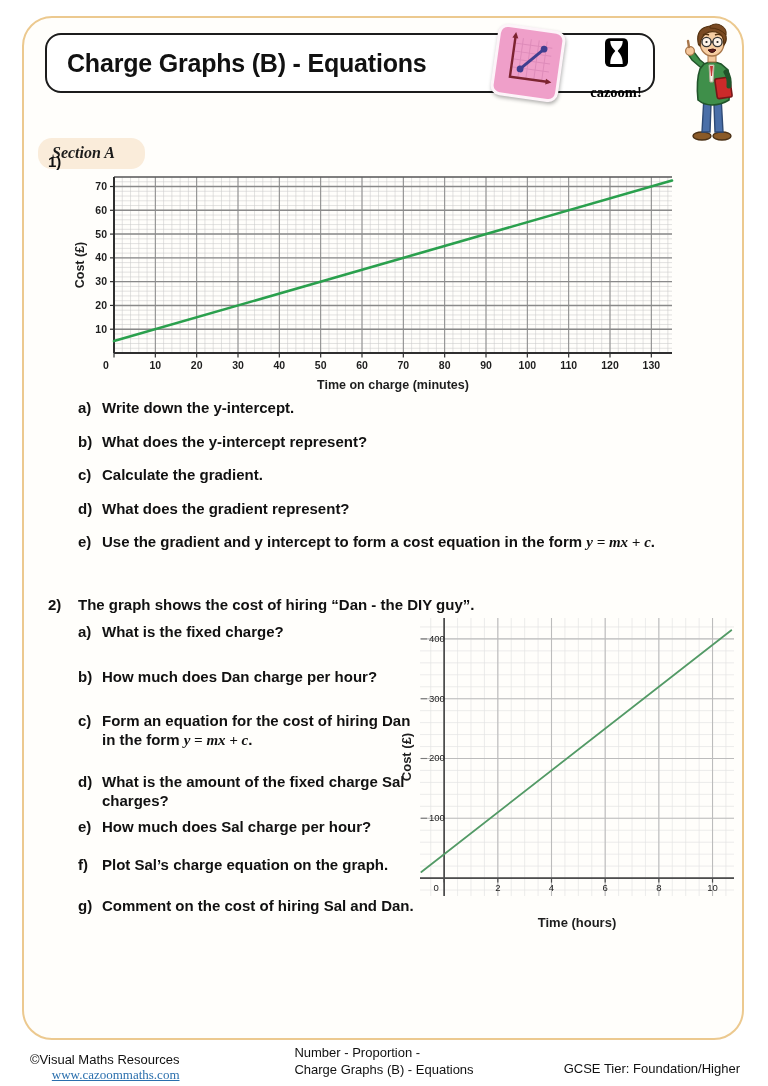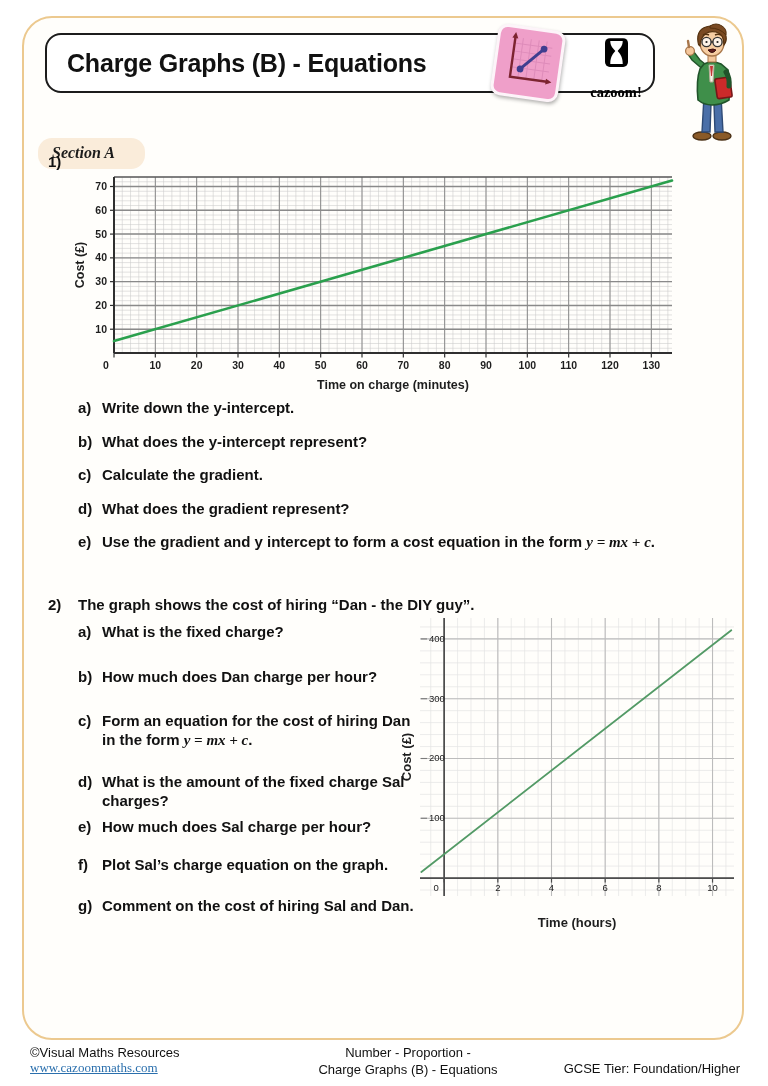--- a/index.html
+++ b/index.html
@@ -44,23 +44,23 @@
   #q1-parts .part{margin-bottom:14.5px;}
   #q2-parts .part:nth-child(1){margin-bottom:26px;}
   #q2-parts .part:nth-child(2){margin-bottom:25px;}
   #q2-parts .part:nth-child(3){margin-bottom:22px;}
   #q2-parts .part:nth-child(4){margin-bottom:7px;}
   #q2-parts .part:nth-child(5){margin-bottom:19px;}
   #q2-parts .part:nth-child(6){margin-bottom:22px;}
   #q2-parts .part:nth-child(7){margin-bottom:24px;}
 
   .footer{position:absolute;left:0;top:1044px;width:768px;font-size:13px;color:#111;}
-  .footer .f-left{position:absolute;left:30px;top:1px;}
+  .footer .f-left{position:absolute;left:30px;top:8px;text-align:right;}
   .footer .f-left a{color:#2a6fad;text-decoration:underline;font-family:Liberation Serif, serif;}
-  .footer .f-center{position:absolute;left:50%;transform:translateX(-50%);top:0;text-align:center;line-height:17px;margin-left:24px;}
+  .footer .f-center{position:absolute;left:50%;transform:translateX(-50%);top:0;text-align:left;line-height:17px;}
   .footer .f-right{position:absolute;right:28px;top:17px;}
 </style>
 </head>
 <body>
 
 <div class="sheet-border"></div>
 
 <div class="title-box">
   <h1>Charge Graphs (B) - Equations</h1>
 </div>

